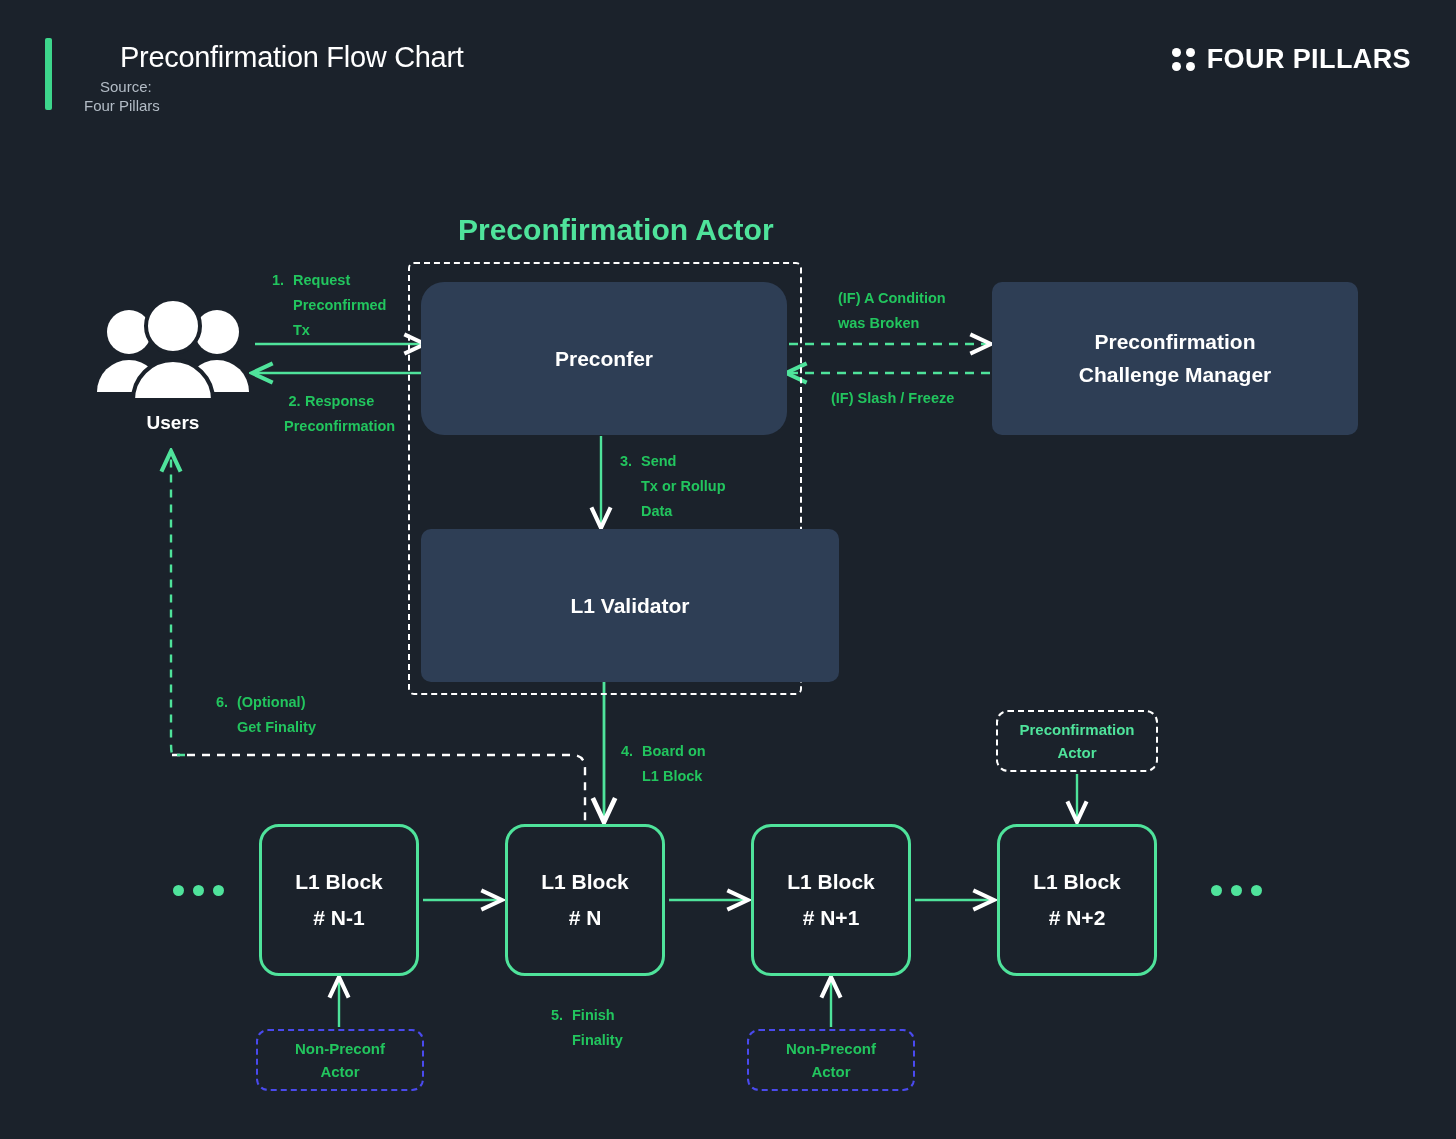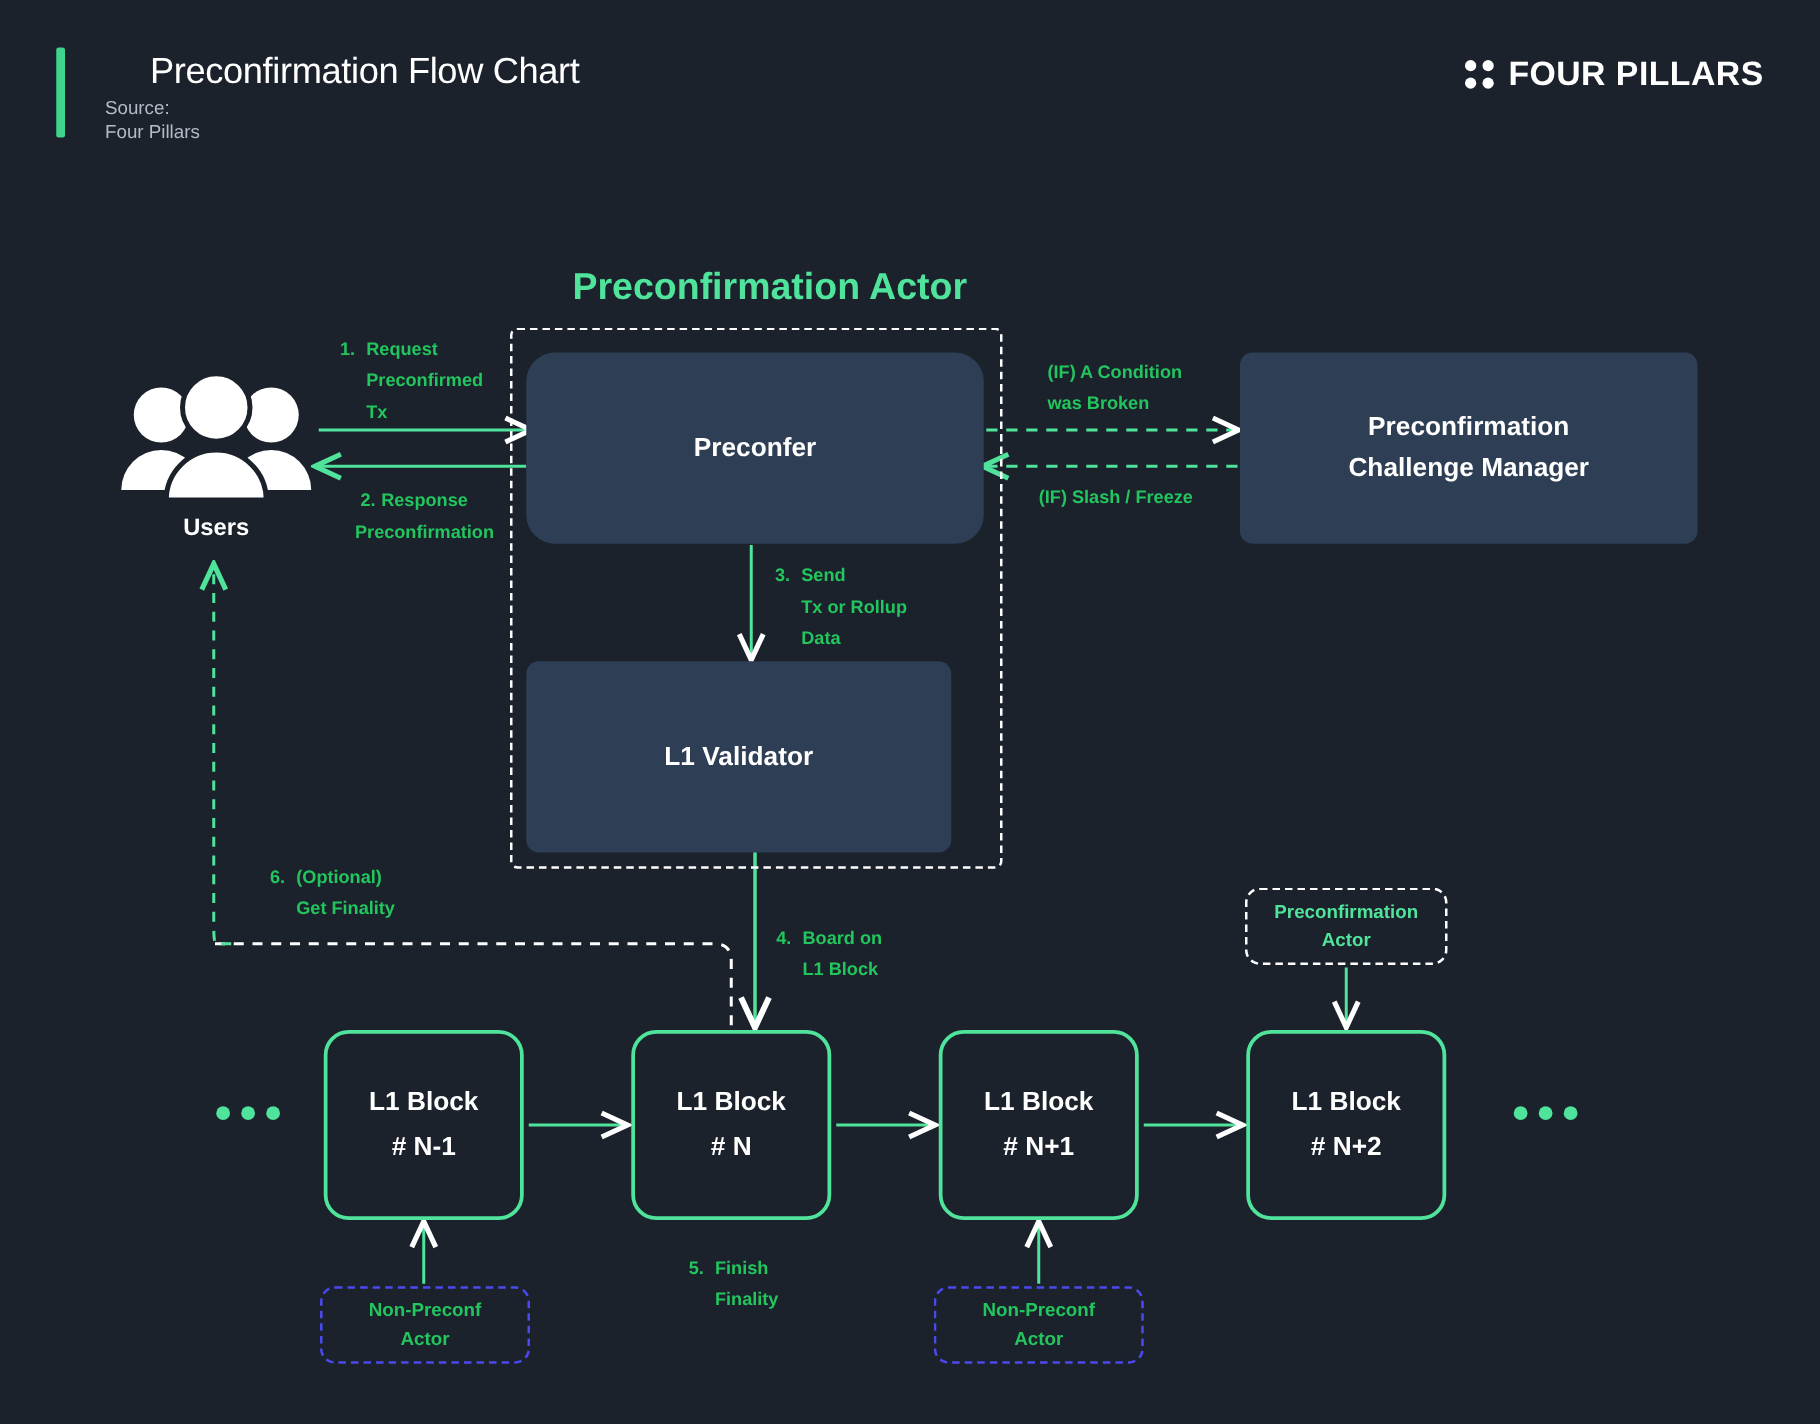--- a/index.html
+++ b/index.html
@@ -8,21 +8,21 @@
     width:1456px; height:1139px; position:relative; overflow:hidden;
     font-family:"Liberation Sans", sans-serif;
     color:#ffffff;
   }
   .abs { position:absolute; }
 
   
   #header { left:0; top:0; width:1456px; height:130px; }
   #title-accent-bar { left:45px; top:38px; width:7px; height:72px; background:#3dd68c; border-radius:2px; }
   #page-title { left:84px; top:41px; font-size:29px; font-weight:normal; letter-spacing:-0.3px; color:#ffffff; white-space:nowrap;margin-left:36px; }
-  #source-label { left:84px; top:78px; font-size:15px; color:#b3bcc6; }
+  #source-label { left:100px; top:78px; font-size:15px; color:#b3bcc6; }
   #source-value { left:84px; top:97px; font-size:15px; color:#b3bcc6; }
 
   #brand { right:45px; top:44px; display:flex; align-items:center; gap:12px; }
   #brand-dots { display:grid; grid-template-columns:repeat(2,9px); grid-template-rows:repeat(2,9px); gap:5px; }
   #brand-dots i { display:block; width:9px; height:9px; border-radius:50%; background:#ffffff; }
   #brand-name { font-size:27px; font-weight:bold; letter-spacing:0.4px; color:#ffffff; white-space:nowrap; }
 
   
   #wires { left:0; top:0; width:1456px; height:1139px; pointer-events:none; }
 
@@ -35,21 +35,21 @@
     left:458px; top:213px; width:290px; text-align:center;
     font-size:30px; font-weight:bold; color:#4fe39b; white-space:nowrap;
   }
 
   .node-box {
     background:#2e3e55; border-radius:10px;
     display:flex; align-items:center; justify-content:center; text-align:center;
     font-weight:bold; color:#ffffff;
   }
   #node-preconfer { left:421px; top:282px; width:366px; height:153px; font-size:21px;border-radius:23px; }
-  #node-l1-validator { left:421px; top:529px; width:340px; height:153px; font-size:21px; }
+  #node-l1-validator { left:421px; top:529px; width:418px; height:153px; font-size:21px; }
   #node-challenge-manager {
     left:992px; top:282px; width:366px; height:153px; font-size:21px; line-height:1.55;
     flex-direction:column;
   }
 
   
   #users-group { left:93px; top:300px; width:160px; }
   #users-icon { width:160px; height:104px; display:block; }
   #users-label { margin-top:8px; text-align:center; font-size:19px; font-weight:bold; color:#ffffff; }
 

